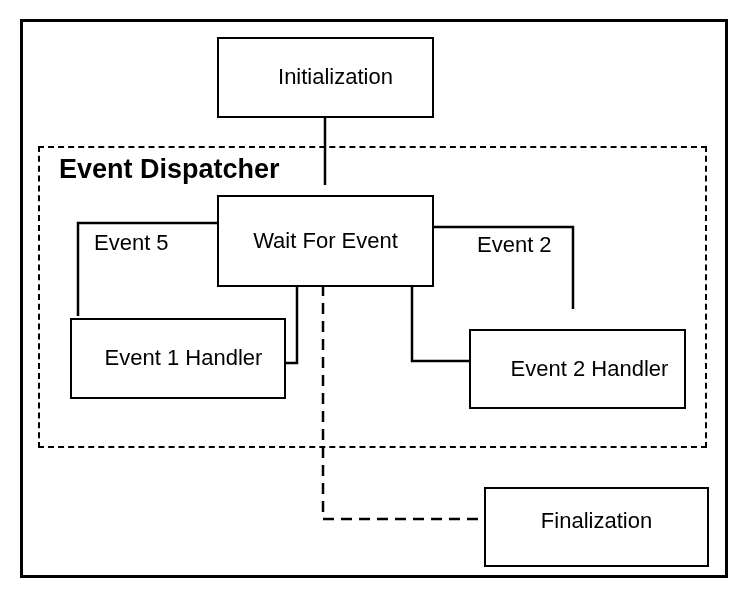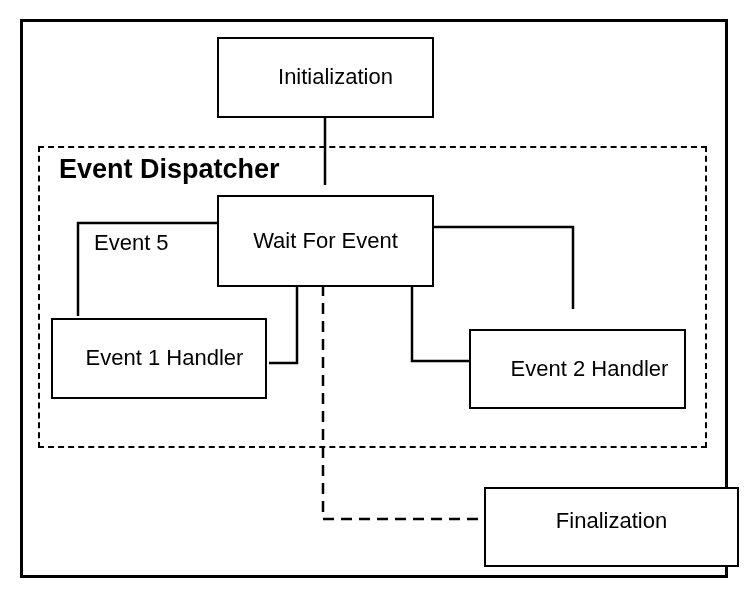--- a/index.html
+++ b/index.html
@@ -51,23 +51,23 @@
     display: flex;
     align-items: center;
     justify-content: center;
     font-size: 22px;
     line-height: 1.2;
     text-align: center;
     white-space: nowrap;
   }
   .node-initialization { left: 217px; top: 37px;  width: 217px; height: 81px; padding-left: 20px; }
   .node-wait           { left: 217px; top: 195px; width: 217px; height: 92px; }
-  .node-handler1       { left: 51px;  top: 318px; width: 216px; height: 81px; padding-left: 11px; }
+  .node-handler1       { left: 70px;  top: 318px; width: 216px; height: 81px; padding-left: 11px; }
   .node-handler2       { left: 469px; top: 329px; width: 217px; height: 80px; padding-left: 24px; }
-  .node-finalization   { left: 484px; top: 487px; width: 255px; height: 80px;
+  .node-finalization   { left: 484px; top: 487px; width: 225px; height: 80px;
                          padding-bottom: 12px; }
   .edge-label {
     position: absolute;
     font-size: 22px;
     line-height: 1.2;
     white-space: nowrap;
   }
   .edge-label-event1 { left: 94px;  top: 230px; }
   .edge-label-event2 { left: 477px; top: 232px; }
   .edges-svg {
@@ -126,14 +126,15 @@
   <div class="node node-handler2">
     <span>Event 2 Handler</span>
   </div>
 
   <div class="node node-finalization">
     <span>Finalization</span>
   </div>
 
   <div class="edge-label edge-label-event1">Event 5</div>
 
+  <div class="edge-label edge-label-event2">Event 2</div>
 
 </div>
 
 </body></html>

